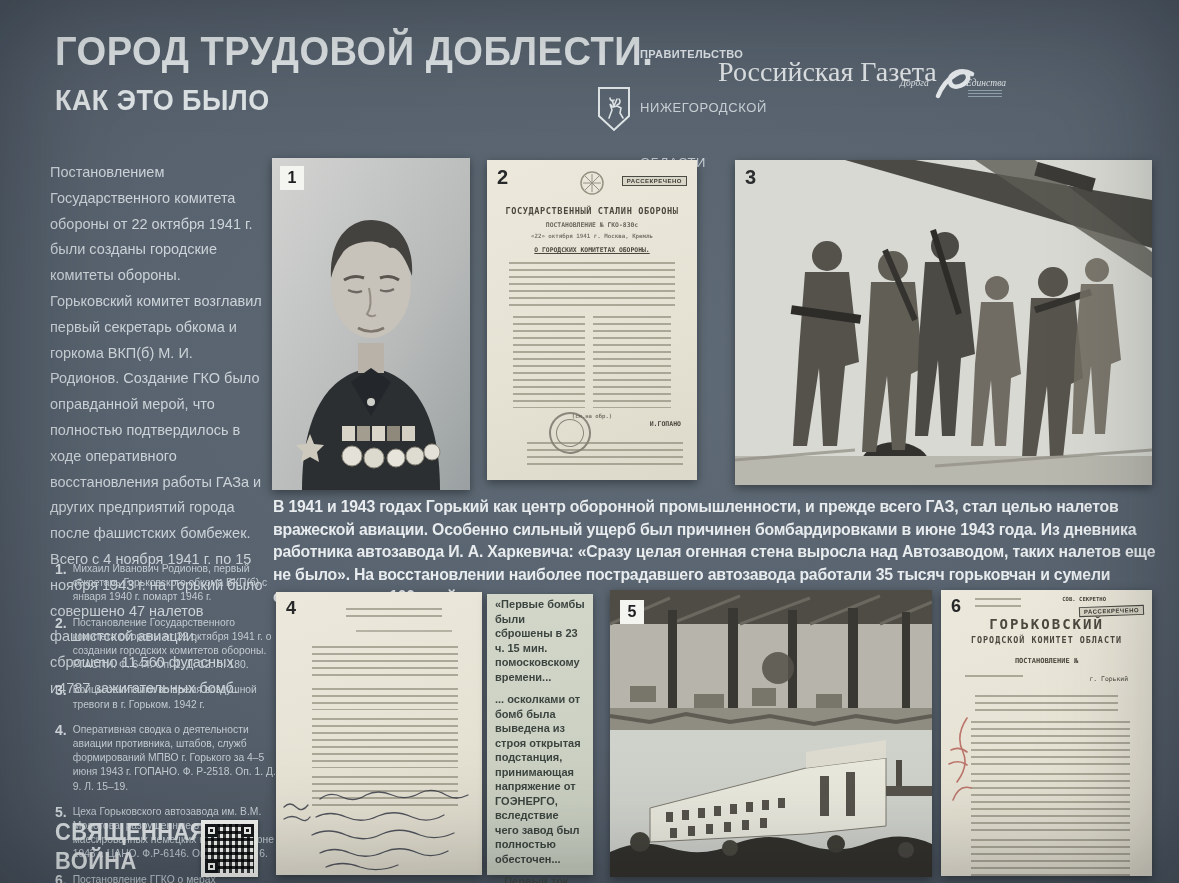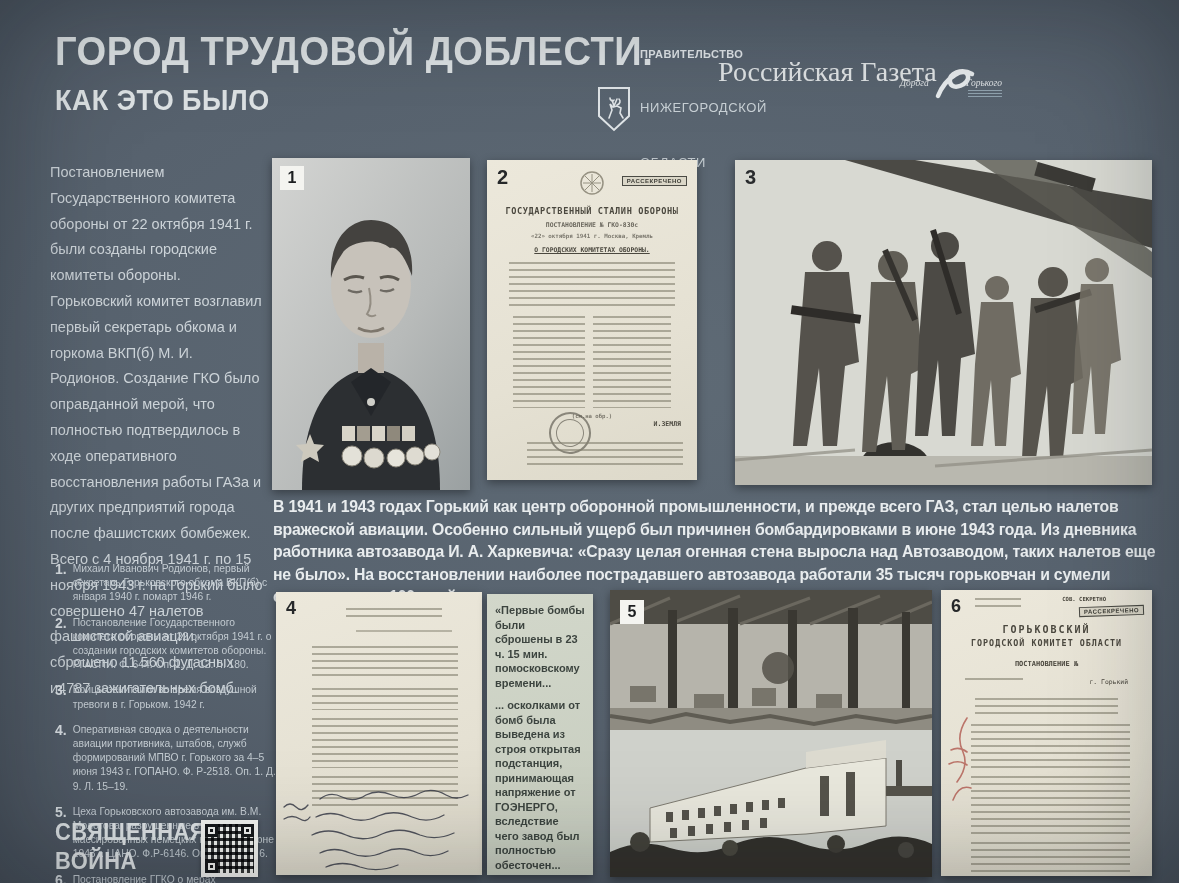--- a/index.html
+++ b/index.html
@@ -70,21 +70,21 @@
   .stamp-box { border:1.5px solid #4a4a44; color:#3c3c36; font-size:6px; font-weight:700;
     letter-spacing:.5px; padding:1px 4px; display:inline-block; background:rgba(200,196,180,.45);}
   .doc-title { text-align:center; color:#4b483f; font-weight:700; font-family:"DejaVu Sans Mono", monospace; }
   .round-stamp { position:absolute; width:42px; height:42px; border:2px solid #5b584e; border-radius:50%;
     opacity:.65; }
   .round-stamp::after { content:""; position:absolute; inset:5px; border:1px solid #5b584e; border-radius:50%;}
 
   
   .quote { position:absolute; left:487px; top:594px; width:106px; height:281px;
     background:linear-gradient(170deg,#d2d7ca,#c6ccbe); box-shadow:0 3px 8px rgba(0,0,0,.35);
-    padding:9px 8px; color:#3c443f; font-size:11px; font-weight:600; line-height:1.32; }
+    padding:3px 8px; color:#3c443f; font-size:11px; font-weight:600; line-height:1.32; }
   .quote p { margin-bottom:8px; }
 
   
   .caption { position:absolute; left:273px; top:496px; width:889px; color:#e8ecee;
     font-size:15.8px; font-weight:700; line-height:1.43; letter-spacing:-.2px; }
 </style>
 </head>
 <body>
 
 <div class="board">
@@ -105,21 +105,21 @@
       </div>
     </div>
 
     <div class="rg">Российская Газета</div>
 
     <div class="doroga">
       <svg width="110" height="42" viewBox="0 0 110 42" style="position:absolute;left:0;top:0;">
         <path d="M38 34 C46 14 66 4 68 14 C70 22 52 30 50 20 C48 11 62 6 72 12" fill="none" stroke="#e6eaec" stroke-width="4.5" stroke-linecap="round"></path>
       </svg>
       <span class="w1">Дорога</span>
-      <span class="w2">Горького</span>
+      <span class="w2">Единства</span>
       <span class="tagline"></span>
     </div>
 
   </div>
 
   <div class="intro">Постановлением Государственного комитета обороны от 22 октября 1941 г. были созданы городские комитеты обороны. Горьковский комитет возглавил первый секретарь обкома и горкома ВКП(б) М. И. Родионов. Создание ГКО было оправданной мерой, что полностью подтвердилось в ходе оперативного восстановления работы ГАЗа и других предприятий города после фашистских бомбежек. Всего с 4 ноября 1941 г. по 15 ноября 1943 г. на Горький было совершено 47 налетов фашистской авиации, сброшено 11 560 фугасных и4787 зажигательных бомб.</div>
 
   <div class="footnotes">
     <div class="fnote">
       <span class="num">1.</span>
@@ -208,21 +208,21 @@
       <div class="doc-title" style="margin-top:5px; font-size:6.4px; opacity:.8;">ПОСТАНОВЛЕНИЕ № ГКО-830с</div>
       <div class="doc-title" style="margin-top:4px; font-size:5.8px; opacity:.7;">«22» октября 1941 г.  Москва, Кремль</div>
       <div class="doc-title" style="margin-top:7px; font-size:6.4px; text-decoration:underline;">О ГОРОДСКИХ КОМИТЕТАХ ОБОРОНЫ.</div>
       <div class="dblock" style="margin:8px 12px 0; height:48px;"></div>
       <div style="display:flex; justify-content:space-between; margin:6px 16px 0;">
         <div class="dblock" style="width:72px; height:92px;"></div>
         <div class="dblock" style="width:78px; height:92px;"></div>
       </div>
       <div class="doc-title" style="margin-top:5px; font-size:5.6px; opacity:.7;">(см.на обр.)</div>
       <div class="round-stamp" style="left:62px; bottom:26px; transform:rotate(-12deg);"></div>
-      <div style="position:absolute; right:16px; bottom:52px; font-size:6.5px; font-weight:700; color:#4b483f; font-family:'DejaVu Sans Mono', monospace;">И.ЗЕМЛЯ</div>
+      <div style="position:absolute; right:16px; bottom:52px; font-size:6.5px; font-weight:700; color:#4b483f; font-family:'DejaVu Sans Mono', monospace;">И.ГОПАНО</div>
       <div class="dblock" style="position:absolute; left:40px; right:14px; bottom:12px; height:26px;"></div>
     </div>
   </div>
 
   <div class="fig" style="left:735px; top:160px; width:417px; height:325px;">
     <div class="num-plain" style="color:#2a2c2e;">3</div>
     <svg width="417" height="325" viewBox="0 0 417 325" style="display:block;">
       <rect width="417" height="325" fill="#d8d9d2"></rect>
       <polygon points="110,0 417,88 417,40 180,0" fill="#4b4a45"></polygon>
       <polygon points="240,0 417,118 417,92 300,0" fill="#5d5b54" opacity=".8"></polygon>
@@ -348,21 +348,21 @@
   </div>
 
   <div class="fig doc" style="left:941px; top:590px; width:211px; height:286px;">
     <div class="doc-inner">
       <div class="num-plain" style="font-size:18px;">6</div>
       <div style="position:absolute; left:34px; top:8px;" class="dblock">
           <div style="width:46px;height:10px;"></div>
         </div>
       <div style="position:absolute; right:46px; top:6px; font-size:5.6px; color:#4b483f; font-weight:700; font-family:'DejaVu Sans Mono', monospace;">СОВ. СЕКРЕТНО</div>
       <div style="position:absolute; right:8px; top:16px; transform:rotate(-2deg);" class="stamp-box">РАССЕКРЕЧЕНО</div>
-      <div class="doc-title" style="margin-top:28px; font-size:10px; letter-spacing:2px;text-align:center;">ГОРЬКОВСКИЙ</div>
+      <div class="doc-title" style="margin-top:20px; font-size:14px; letter-spacing:2px;text-align:center;">ГОРЬКОВСКИЙ</div>
       <div class="doc-title" style="margin-top:3px; font-size:8.4px; letter-spacing:1px;">ГОРОДСКОЙ КОМИТЕТ ОБЛАСТИ</div>
       <div class="doc-title" style="margin-top:12px; font-size:7px;">ПОСТАНОВЛЕНИЕ №</div>
       <div style="display:flex; justify-content:space-between; margin:10px 14px 0;">
         <div class="dblock" style="width:58px; height:5px;"></div>
         <div style="font-size:6.4px; color:#4b483f; font-family:'DejaVu Sans Mono', monospace;">г. Горький</div>
       </div>
       <div class="dblock" style="margin:12px 24px 0; height:16px;"></div>
       <div class="dblock" style="margin:10px 12px 0 20px; height:44px;"></div>
       <div class="dblock" style="margin:8px 12px 0 20px; height:58px;"></div>
       <div class="dblock" style="margin:8px 12px 0 20px; height:40px;"></div>

